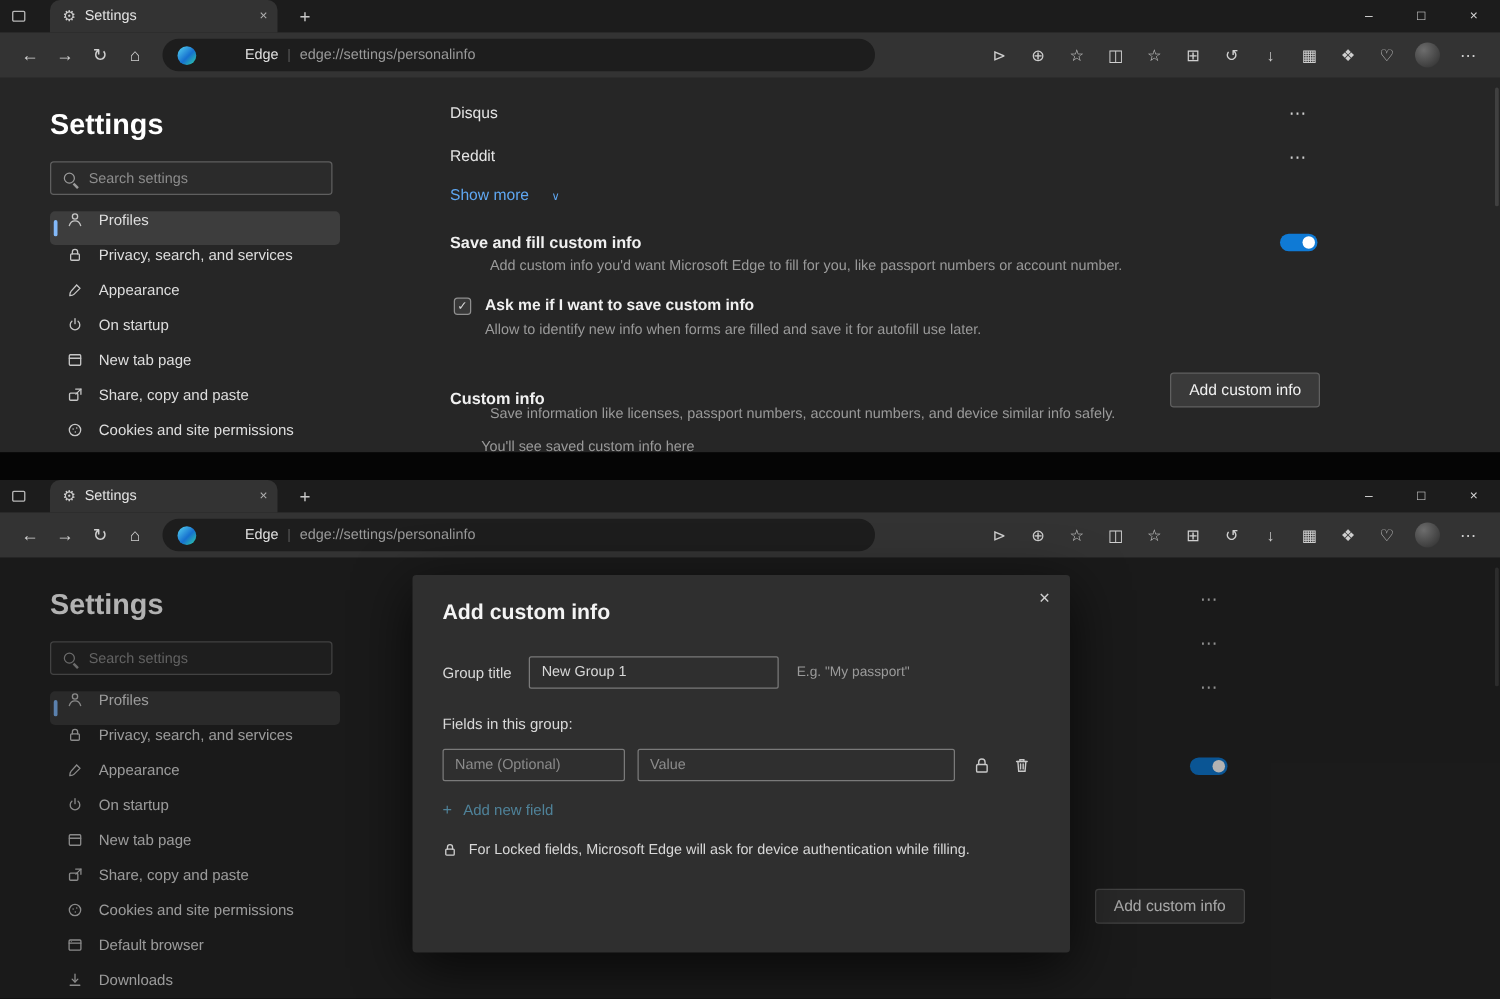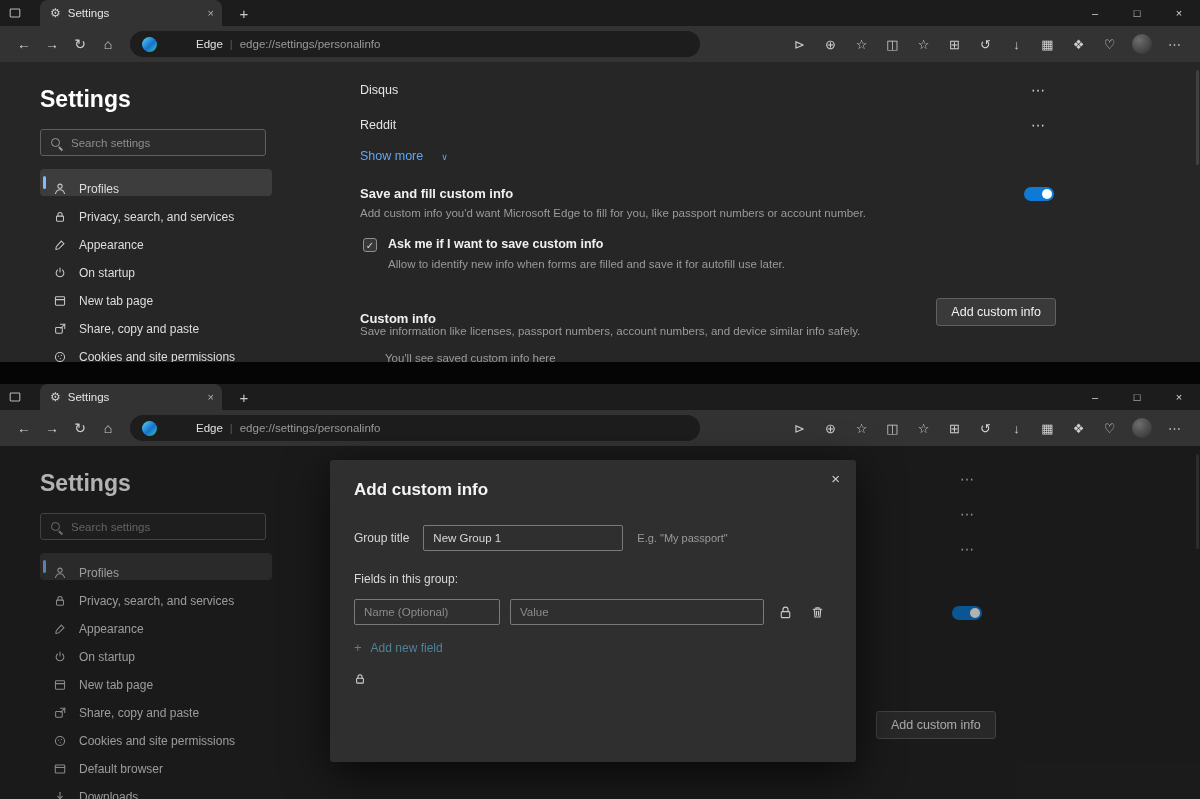--- a/index.html
+++ b/index.html
@@ -36,34 +36,34 @@
   .content { position:absolute; top:62px; bottom:0; left:0; right:0; display:flex; }
   .sidebar { width:290px; padding:22px 0 0 40px; flex:none; }
   .sb-title { font-size:23px; font-weight:bold; color:#fff; line-height:30px; }
   .search-box { margin-top:15px; width:226px; height:27px; border:1px solid #5f5f5f; border-radius:3px; background:#2b2b2b; display:flex; align-items:center; padding:0 9px; gap:9px; }
   .search-box input { background:transparent; border:none; outline:none; color:#c0c0c0; font-size:11.5px; width:100%; font-family:inherit; }
   .search-box input::placeholder { color:#8d8d8d; }
   .glass { position:relative; width:12px; height:12px; flex:none; }
   .glass::before { content:""; position:absolute; left:1px; top:1px; width:7px; height:7px; border:1.4px solid #9a9a9a; border-radius:50%; }
   .glass::after { content:""; position:absolute; left:9px; top:9px; width:4.5px; height:1.5px; background:#9a9a9a; transform:rotate(45deg); transform-origin:left center; }
   .nav-list { margin-top:13px; width:232px; }
-  .nav-item { height:27px; display:flex; align-items:flex-end; gap:12px; padding:0 8px 0 13px; border-radius:4px; color:#dedede; font-size:12px; position:relative; margin-bottom:1px; }
+  .nav-item { height:27px; display:flex; align-items:flex-start; gap:12px; padding:0 8px 0 13px; border-radius:4px; color:#dedede; font-size:12px; position:relative; margin-bottom:1px; }
   .nav-item svg { flex:none; }
   .nav-item.selected { background:#3d3d3d; }
   .nav-item.selected::before { content:""; position:absolute; left:3px; top:7px; width:3px; height:13px; border-radius:2px; background:#83b9f9; }
 
   .main { flex:1; padding:10px 0 0 70px; position:relative; }
   .main-inner { width:700px; }
   .setting-row { height:35px; display:flex; align-items:center; justify-content:space-between; color:#e4e4e4; font-size:12.5px; padding-right:14px; }
   .dots { color:#cfcfcf; font-size:14px; letter-spacing:1px; }
   .show-more { color:#5fa7f2; font-size:12.5px; display:inline-flex; gap:18px; align-items:center; height:28px; }
   .chev { font-size:9px; margin-top:2px; }
   .section-header { display:flex; align-items:center; justify-content:space-between; margin-top:16px; }
   .bold-label { color:#f0f0f0; font-size:13px; font-weight:bold; }
-  .desc { color:#9a9a9a; font-size:11.5px; margin-top:5px; line-height:15px; }
+  .desc { color:#9a9a9a; font-size:11.5px; margin-top:5px; line-height:15px;margin-left:32px; }
   .toggle { width:30px; height:14px; border-radius:8px; background:#0f7ad5; position:relative; margin-right:6px; flex:none; }
   .toggle::after { content:""; position:absolute; right:2px; top:2px; width:10px; height:10px; border-radius:50%; background:#fff; }
   .ask-row { margin-top:16px; display:flex; gap:11px; align-items:flex-start; padding-left:3px; }
   .checkbox { width:14px; height:14px; border:1px solid #8f8f8f; border-radius:3px; background:#383838; color:#d8d8d8; font-size:10px; line-height:13px; text-align:center; flex:none; margin-top:1px; }
   .ask-desc { margin-left:28px; }
   .ci-header { margin-top:26px;align-items:flex-end; }
   .btn-secondary { background:#3a3a3a; border:1px solid #606060; border-radius:3px; color:#f0f0f0; font-size:12.5px; padding:6px 14px; margin-right:4px; }
   .empty-hint { margin-top:13px; margin-left:25px; color:#9a9a9a; font-size:11.5px; }
   .scrollbar { position:absolute; right:1px; top:8px; width:3px; height:95px; border-radius:2px; background:#555; opacity:.55; }
 
@@ -420,17 +420,18 @@
       <div class="add-field">
         <span class="add-plus">+</span>
         <span>Add new field</span>
       </div>
 
       <div class="locked-note">
         <svg width="12" height="12" viewBox="0 0 16 16" fill="none" stroke="#d0d0d0" stroke-width="1.4" stroke-linecap="round">
             <rect x="3.5" y="7" width="9" height="6.5" rx="1"></rect>
             <path d="M5.3 7V5a2.7 2.7 0 0 1 5.4 0v2"></path>
           </svg>
+        <span>For Locked fields, Microsoft Edge will ask for device authentication while filling.</span>
       </div>
 
     </div>
   </div>
 </div>
 
 </body></html>

